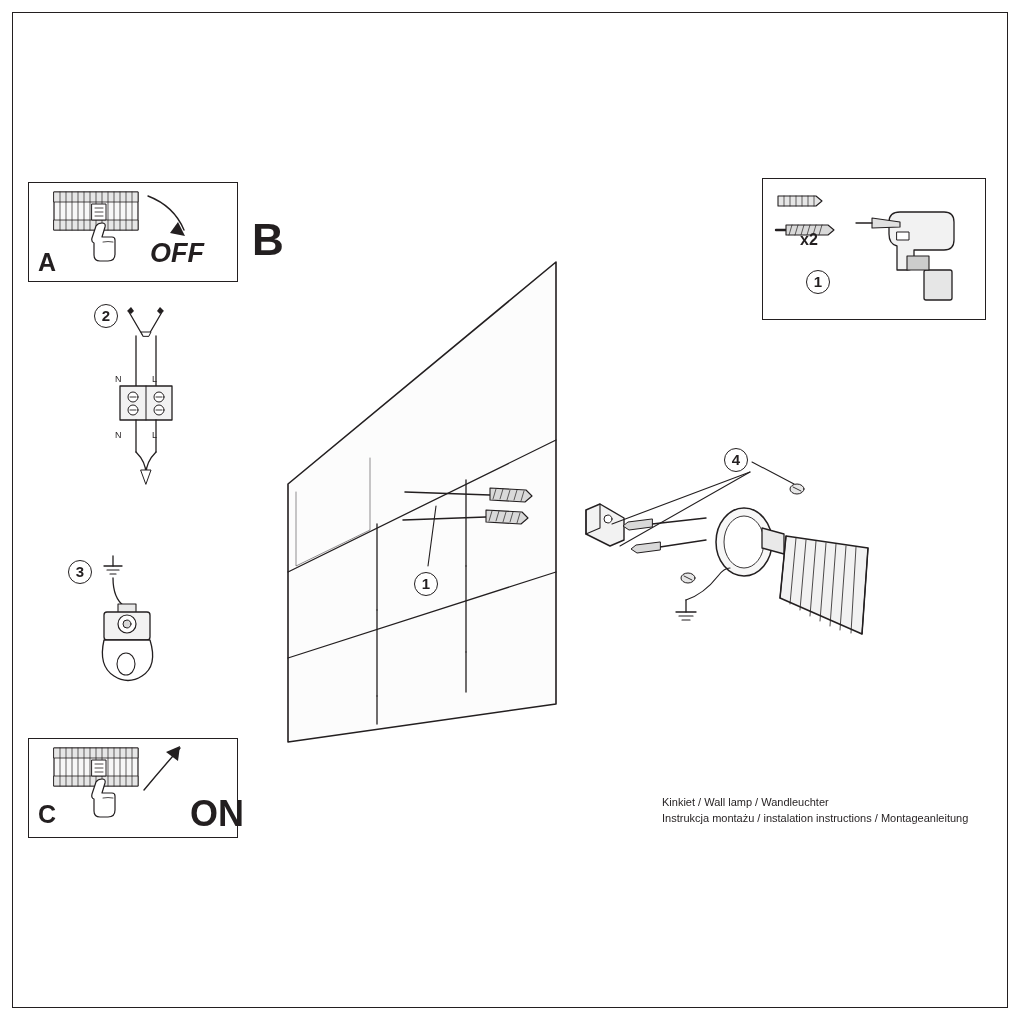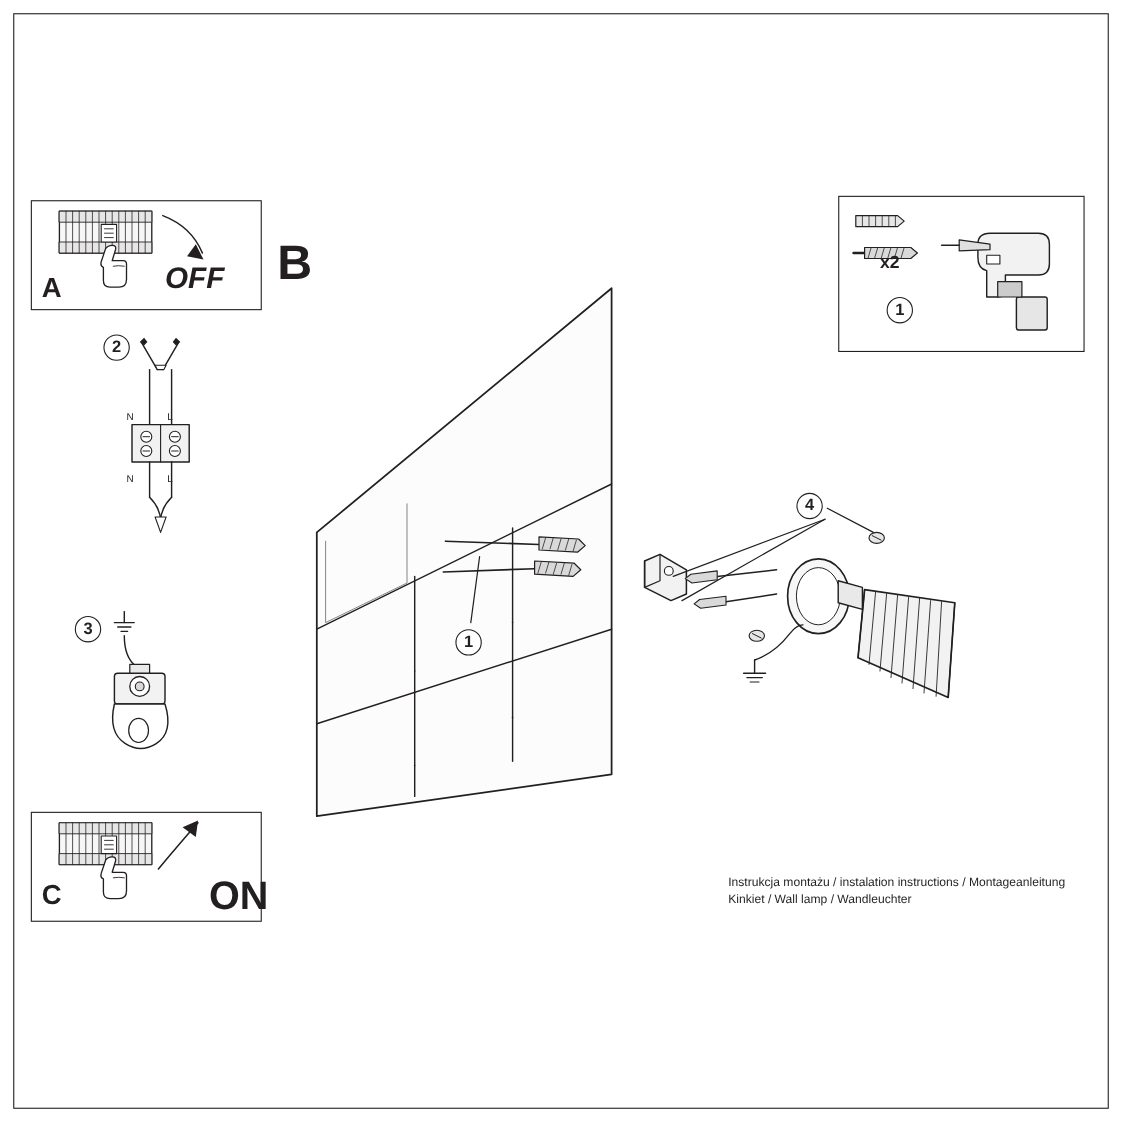--- a/index.html
+++ b/index.html
@@ -368,17 +368,17 @@
   <div class="label-nl nl-n-bot">N</div>
   <div class="label-nl nl-l-bot">L</div>
 
   <div class="circnum cn-2">2</div>
   <div class="circnum cn-3">3</div>
   <div class="circnum cn-1a">1</div>
   <div class="circnum cn-1b">1</div>
   <div class="circnum cn-4">4</div>
 
   <div class="caption">
+    <div>Kinkiet / Wall lamp / Wandleuchter</div>
     <div>Instrukcja montażu / instalation instructions / Montageanleitung</div>
-    <div>Kinkiet / Wall lamp / Wandleuchter</div>
   </div>
 
 </div>
 
 </body></html>

